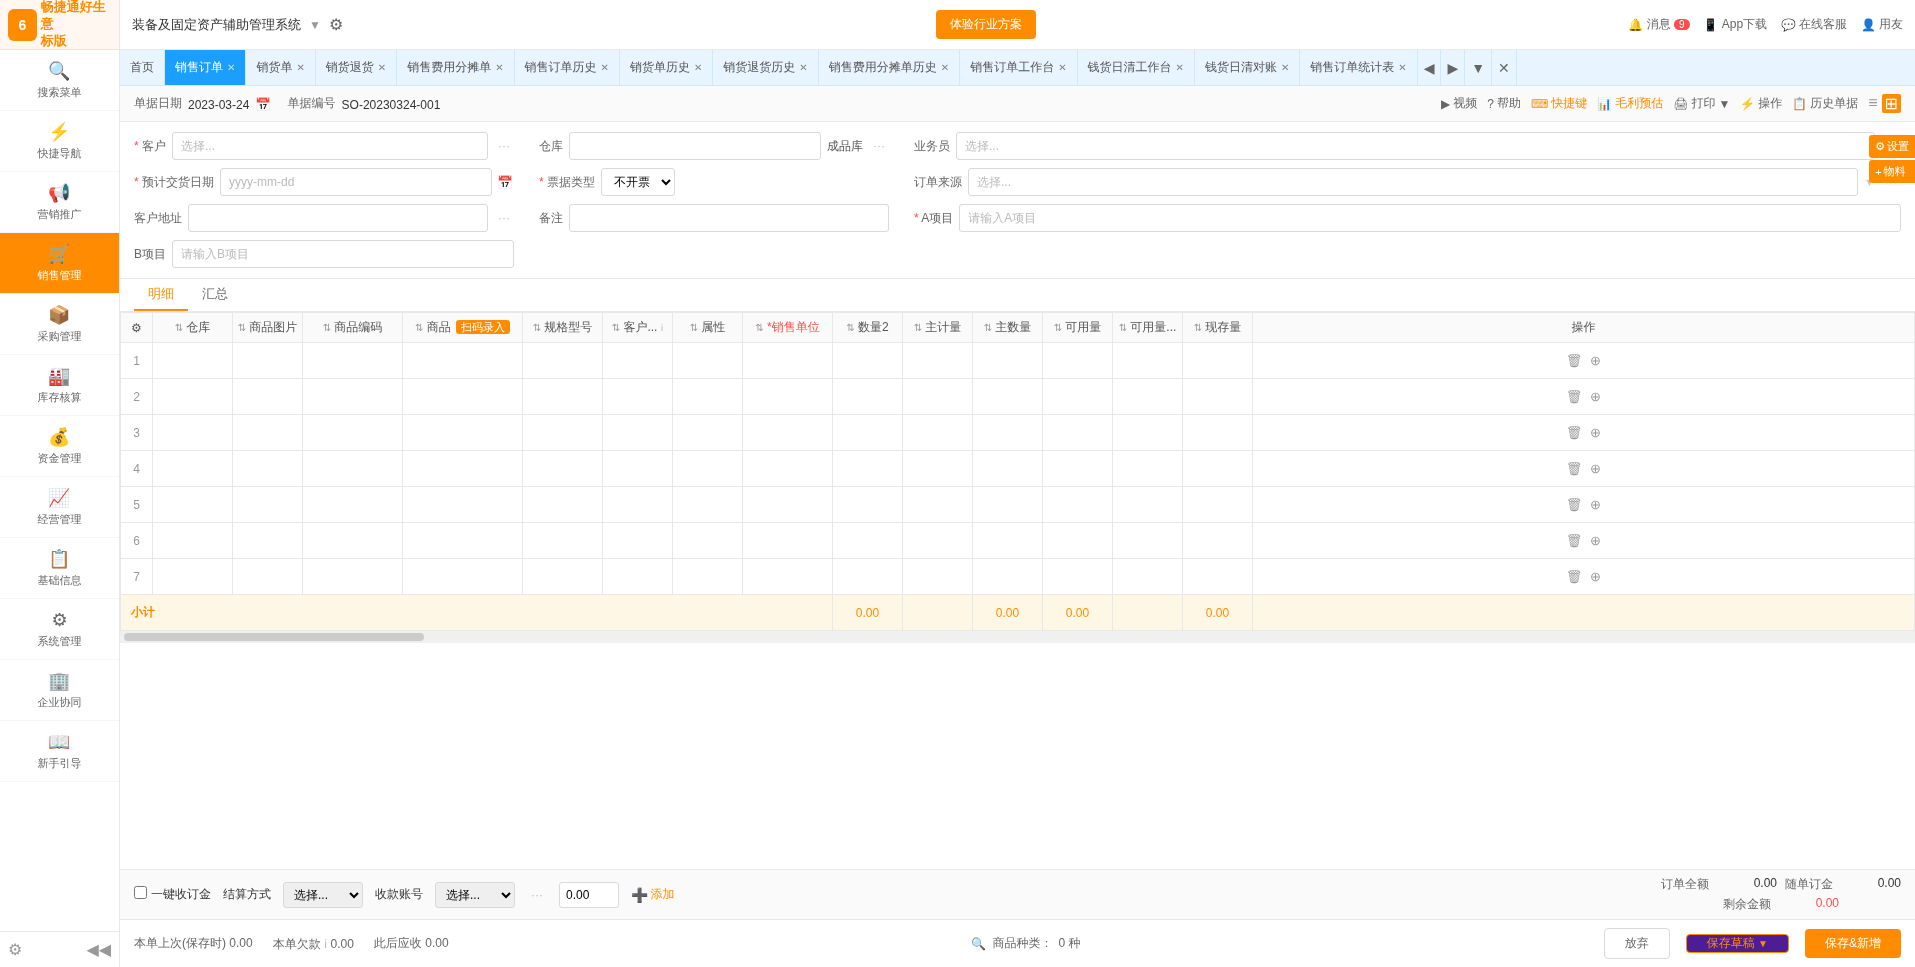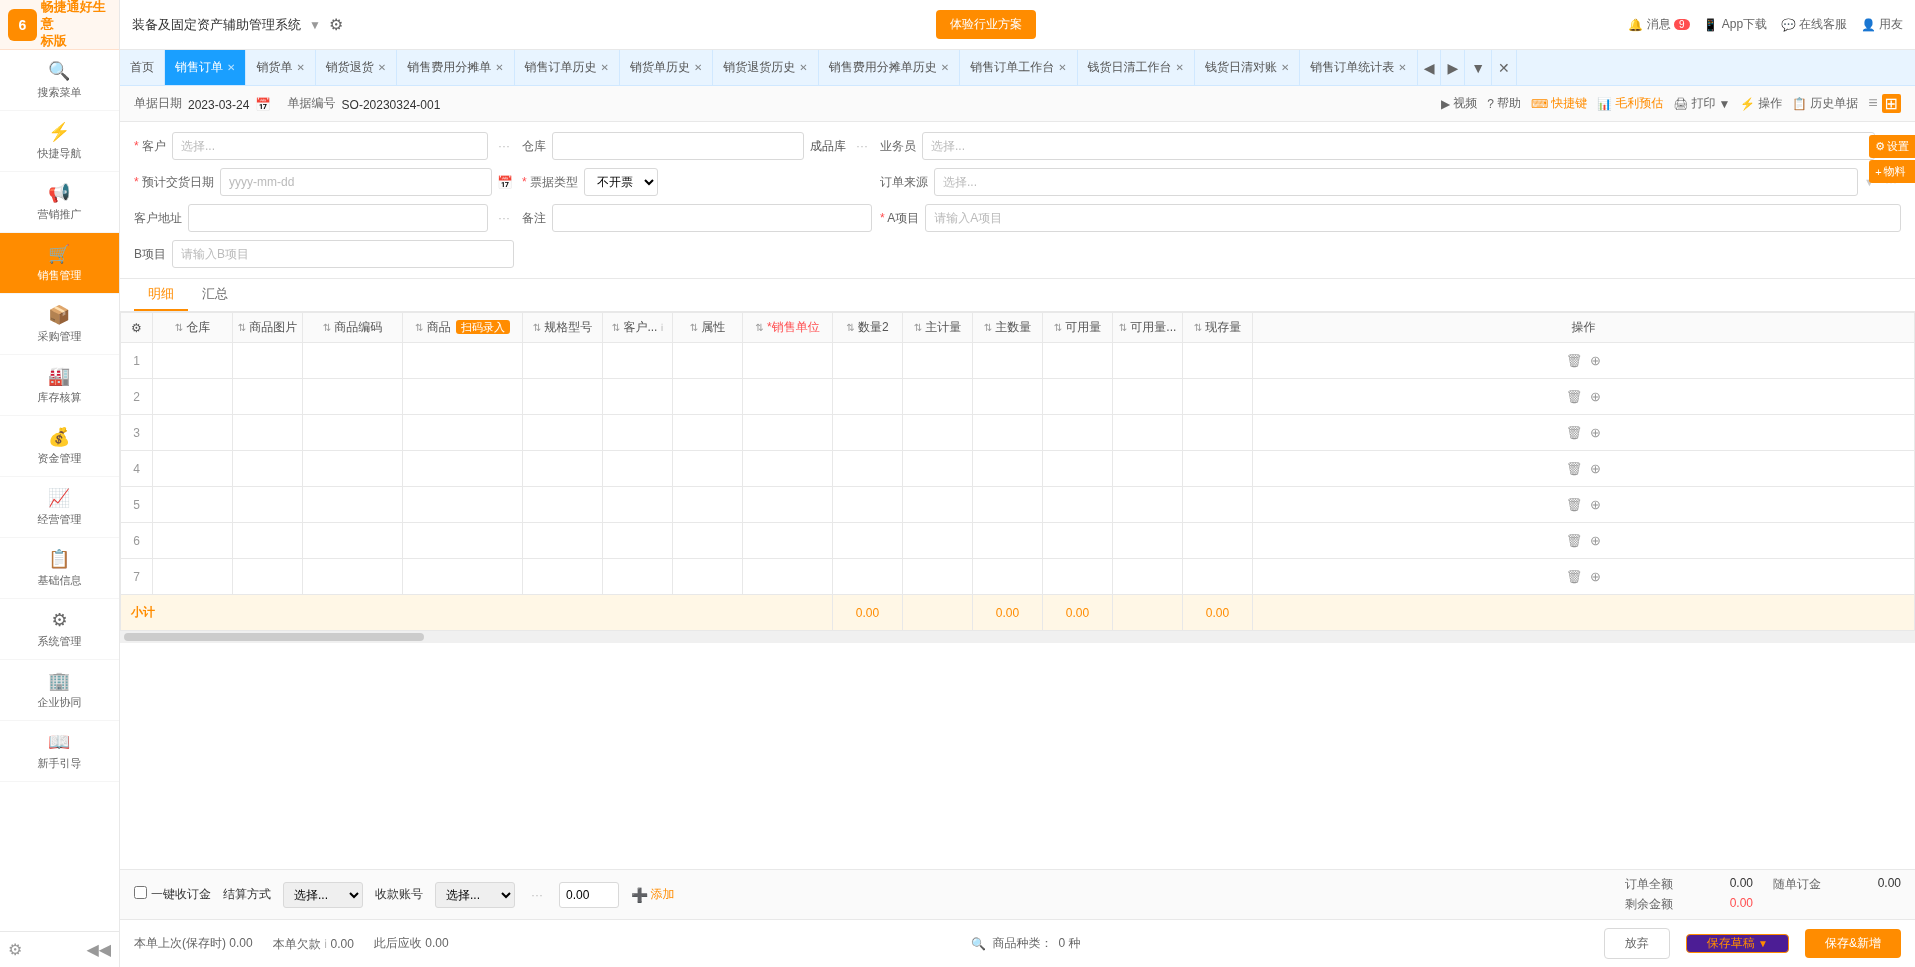--- a/index.html
+++ b/index.html
@@ -52,21 +52,21 @@
     .form-header-left { display: flex; align-items: center; gap: 16px; }
     .form-field { display: flex; align-items: flex-end; gap: 6px; font-size: 12px; }
     .form-field label { color: #666; white-space: nowrap; }
     .form-field span { color: #333; font-weight: 500; }
     .form-header-right { display: flex; align-items: center; gap: 10px; font-size: 12px; color: #666; }
     .header-action { display: flex; align-items: center; gap: 3px; cursor: pointer; color: #666; }
     .header-action.orange { color: #ff8c00; }
 
     
     .form-body { padding: 10px 14px; display: flex; flex-direction: column; gap: 8px; border-bottom: 1px solid #e8e8e8; }
-    .form-row { display: flex; align-items: center; gap: 8px; }
+    .form-row { display: flex; align-items: center; gap: 25px; }
     .form-group { display: flex; align-items: center; gap: 6px; flex: 1; min-width: 0; }
     .form-group label { color: #666; white-space: nowrap; font-size: 12px; }
     .form-group label.required::before { content: '* '; color: #ff4d4f; }
     .form-input { flex: 1; border: 1px solid #d9d9d9; border-radius: 3px; padding: 4px 8px; font-size: 12px; color: #333; min-width: 80px; height: 28px; background: white; }
     .form-input::placeholder { color: #bbb; }
     .form-select { border: 1px solid #d9d9d9; border-radius: 3px; padding: 4px 8px; font-size: 12px; background: white; height: 28px; }
     .more-btn { color: #bbb; cursor: pointer; font-size: 12px; padding: 0 4px; }
     
     
     .detail-tabs { display: flex; border-bottom: 1px solid #e8e8e8; padding: 0 14px; background: white; flex-shrink: 0; }
@@ -97,21 +97,21 @@
     .checkbox-label { display: flex; align-items: flex-start; gap: 4px; cursor: pointer; }
     .bottom-select { border: 1px solid #d9d9d9; padding: 3px 6px; border-radius: 3px; font-size: 12px; height: 26px; min-width: 80px; }
     .bottom-input { border: 1px solid #d9d9d9; padding: 3px 6px; border-radius: 3px; font-size: 12px; height: 26px; width: 60px; }
     .add-btn { color: #ff8c00; cursor: pointer; display: flex; align-items: center; gap: 2px; }
     
     
     .footer { padding: 8px 14px; border-top: 1px solid #e8e8e8; display: flex; align-items: center; justify-content: space-between; background: white; flex-shrink: 0; }
     .footer-left { display: flex; gap: 20px; font-size: 12px; color: #666; }
     .footer-center { display: flex; align-items: center; gap: 6px; font-size: 12px; color: #666; cursor: pointer; }
     .footer-right { display: flex; align-items: center; gap: 16px; }
-    .summary-row { display: flex; gap: 20px; font-size: 12px; }
+    .summary-row { display: flex; gap: 8px; font-size: 12px; justify-content: center; }
     .summary-label { color: #666; }
     .summary-value { color: #333; min-width: 60px; text-align: right; }
     .btn-discard { border: 1px solid #d9d9d9; background: white; color: #666; padding: 6px 20px; border-radius: 4px; cursor: pointer; font-size: 12px; }
     .btn-save-draft { border: 1px solid #ff8c00; background: #4c1d95; color: #ff8c00; padding: 0 20px; border-radius: 4px; cursor: pointer; font-size: 12px; }
     .btn-save-new { background: #ff8c00; color: white; border: none; padding: 6px 20px; border-radius: 4px; cursor: pointer; font-size: 12px; }
     .calendar-icon { color: #bbb; cursor: pointer; font-size: 13px; }
   </style>
 </head>
 <body>
 

